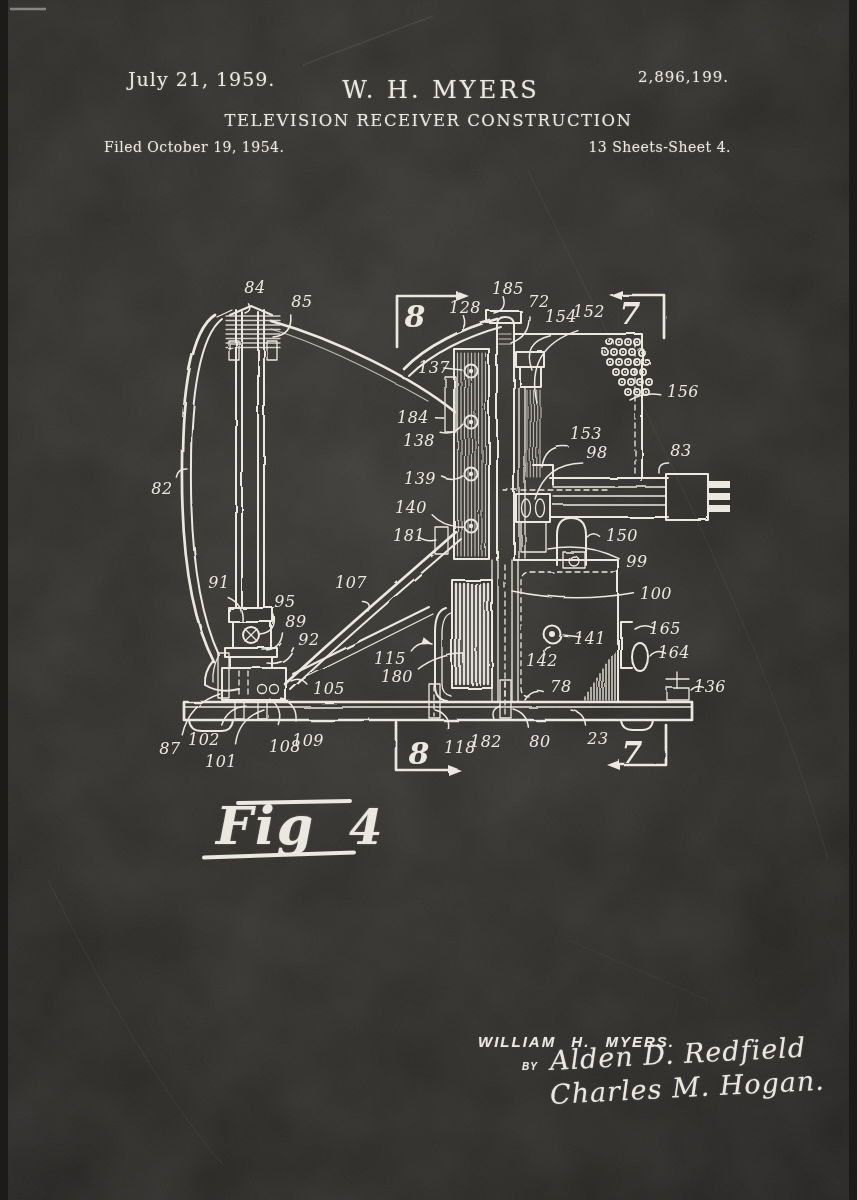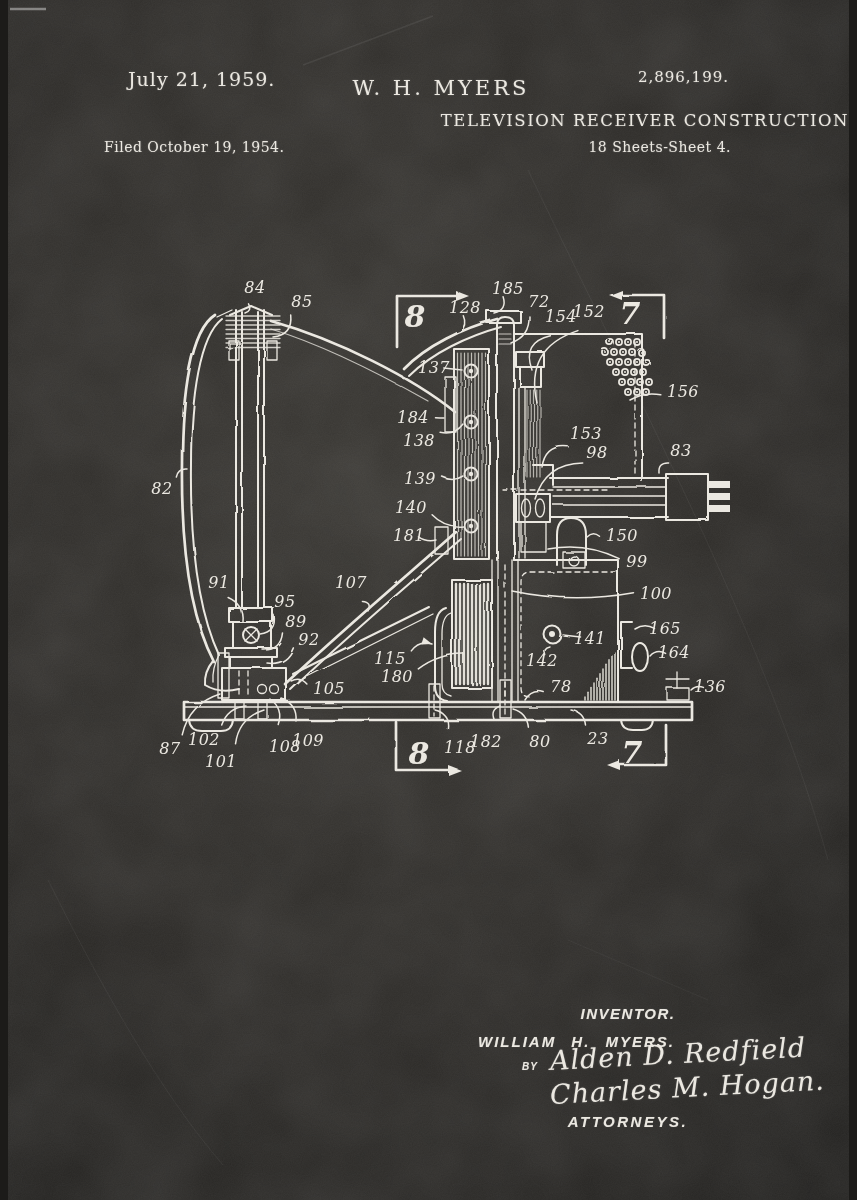--- a/index.html
+++ b/index.html
@@ -2,23 +2,23 @@
 <html><head>
 <meta charset="utf-8">
 <style>
   :root{ --chalk:#ebe8e1; --bg:#2d2b28; }
   html,body{margin:0;padding:0;background:#1c1b19;}
   .page{position:relative;width:841px;height:1200px;margin:0 auto;overflow:hidden;
         background:var(--bg);font-family:"DejaVu Serif",serif;color:var(--chalk);}
   .page svg{position:absolute;left:0;top:0;}
   .hdr-item{position:absolute;white-space:nowrap;text-shadow:0 0 2px rgba(255,255,255,.25);}
   .hdr-date{left:120px;top:68px;font-size:19px;letter-spacing:1px;}
-  .hdr-name{left:0;right:0;top:76px;text-align:center;font-size:21px;letter-spacing:3px;padding-left:25px;}
+  .hdr-name{left:0;right:0;top:76px;text-align:center;font-size:24px;letter-spacing:3px;padding-left:25px;}
   .hdr-num{right:120px;top:68px;font-size:15px;letter-spacing:1px;}
-  .hdr-title{left:0;right:0;top:111px;text-align:right;font-size:16.5px;letter-spacing:1.5px;}
+  .hdr-title{left:0;right:0;top:111px;text-align:center;font-size:16.5px;letter-spacing:1.5px;}
   .hdr-filed{left:96px;top:139px;font-size:14px;letter-spacing:.5px;}
   .hdr-sheet{right:118px;top:139px;font-size:14px;letter-spacing:.5px;}
 
   .ink{stroke:var(--chalk);stroke-width:2;fill:none;stroke-linecap:round;stroke-linejoin:round;}
   .ink-thin{stroke-width:1.3;}
   .ink-thick{stroke-width:2.7;}
   .dash{stroke-dasharray:5 4;}
   .fillc{fill:var(--chalk);stroke:none;}
   .leader{stroke:var(--chalk);stroke-width:1.5;fill:none;stroke-linecap:round;}
   .refnum{fill:var(--chalk);font-family:"DejaVu Serif",serif;font-style:italic;font-size:16px;
@@ -81,21 +81,21 @@
       <path d="M 2,9 H 38" stroke-width="2.5" opacity="0.4"></path>
       <path d="M 560,940 L 700,1000" stroke-width="1" opacity="0.04"></path>
     </g>
   </svg>
 
   <div class="hdr-item hdr-date">July 21, 1959.</div>
   <div class="hdr-item hdr-name">W. H. MYERS</div>
   <div class="hdr-item hdr-num">2,896,199.</div>
   <div class="hdr-item hdr-title">TELEVISION RECEIVER CONSTRUCTION</div>
   <div class="hdr-item hdr-filed">Filed October 19, 1954.</div>
-  <div class="hdr-item hdr-sheet">18 Sheets-Sheet 4.</div>
+  <div class="hdr-item hdr-sheet">13 Sheets-Sheet 4.</div>
 
   <svg id="drawing-svg" width="857" height="1200" viewBox="0 0 857 1200">
     <defs>
       <filter id="rough" x="-5%" y="-5%" width="110%" height="110%">
         <feTurbulence type="fractalNoise" baseFrequency="0.03" numOctaves="2" seed="3" result="n"></feTurbulence>
         <feDisplacementMap in="SourceGraphic" in2="n" scale="2.5"></feDisplacementMap>
       </filter>
     </defs>
 
     <g id="geom" filter="url(#rough)">
@@ -428,22 +428,25 @@
       </g>
 
     <g>
       <text class="secnum" x="407" y="327">8</text>
       <text class="secnum" x="622" y="324">7</text>
       <text class="secnum" x="411" y="764">8</text>
       <text class="secnum" x="624" y="763">7</text>
     </g>
   </svg>
 
+  <div class="figcap">
+    <span class="fig-word">Fig</span><span class="fig-num">4</span>
+    <span class="bar1"></span>
+    <span class="bar2"></span>
+  </div>
 
   <div class="sigblock">
-    <div class="caps sig-heading">INVENTOR.</div>
     <div class="caps sig-inventor">WILLIAM H. MYERS.</div>
     <div class="caps sig-by">BY</div>
     <div class="sig-script sig-1">Alden D. Redfield</div>
     <div class="sig-script sig-2">Charles M. Hogan.</div>
-    <div class="caps sig-att">ATTORNEYS.</div>
   </div>
 </div>
 
 </body></html>

